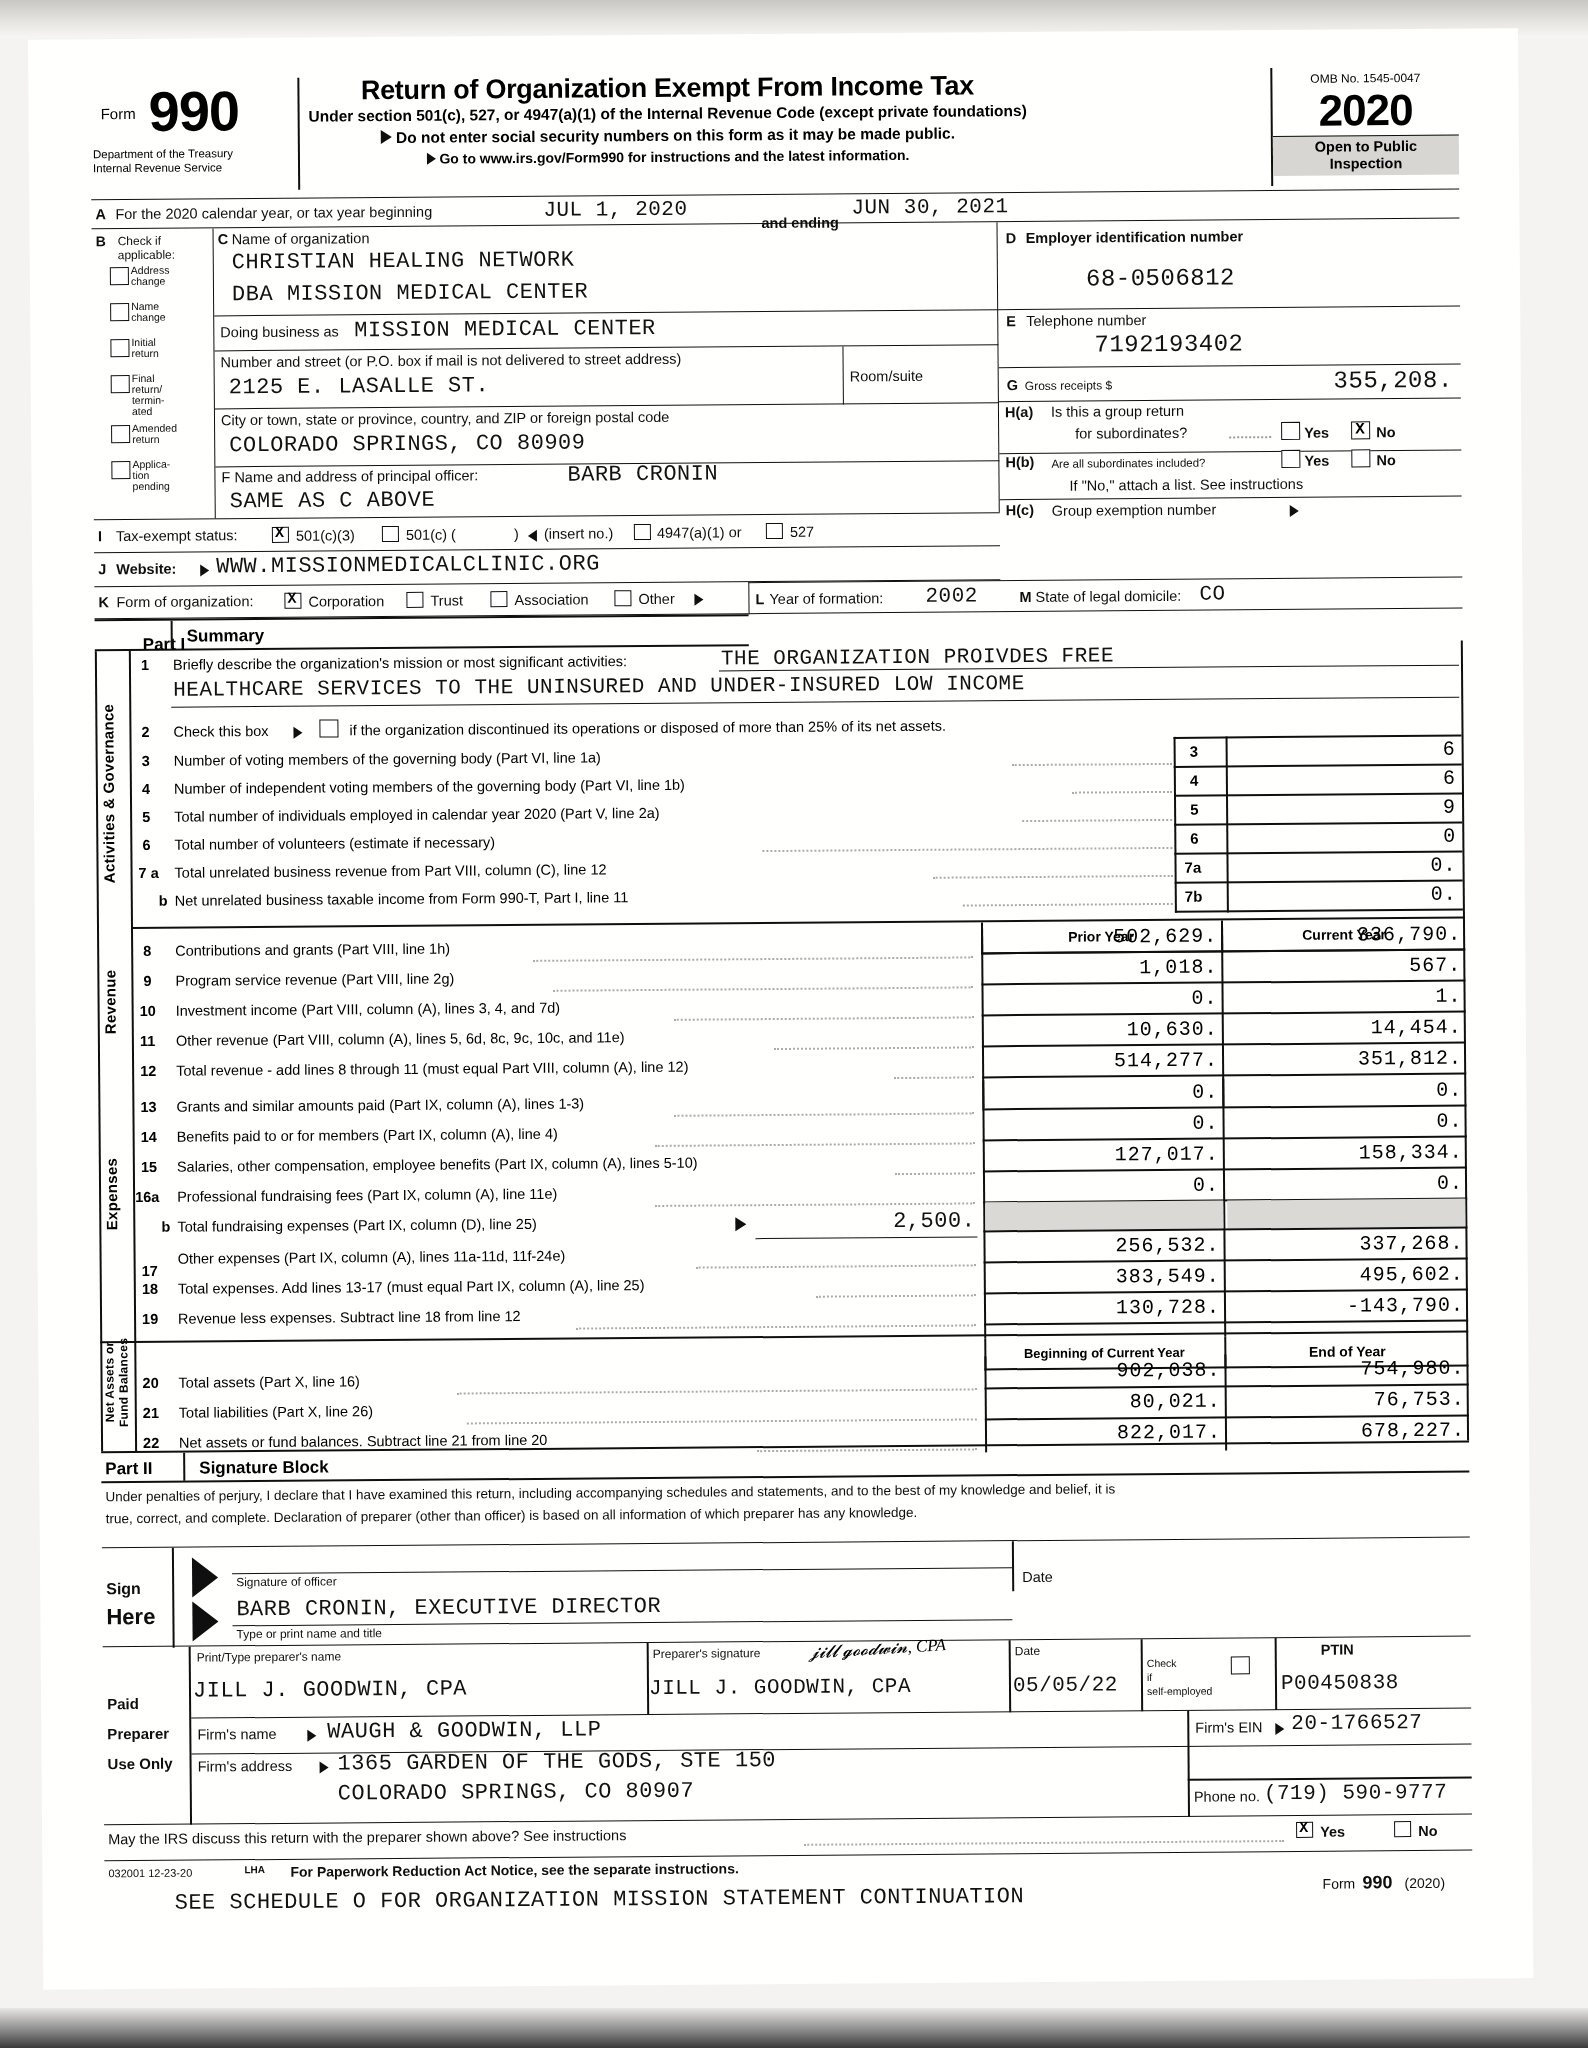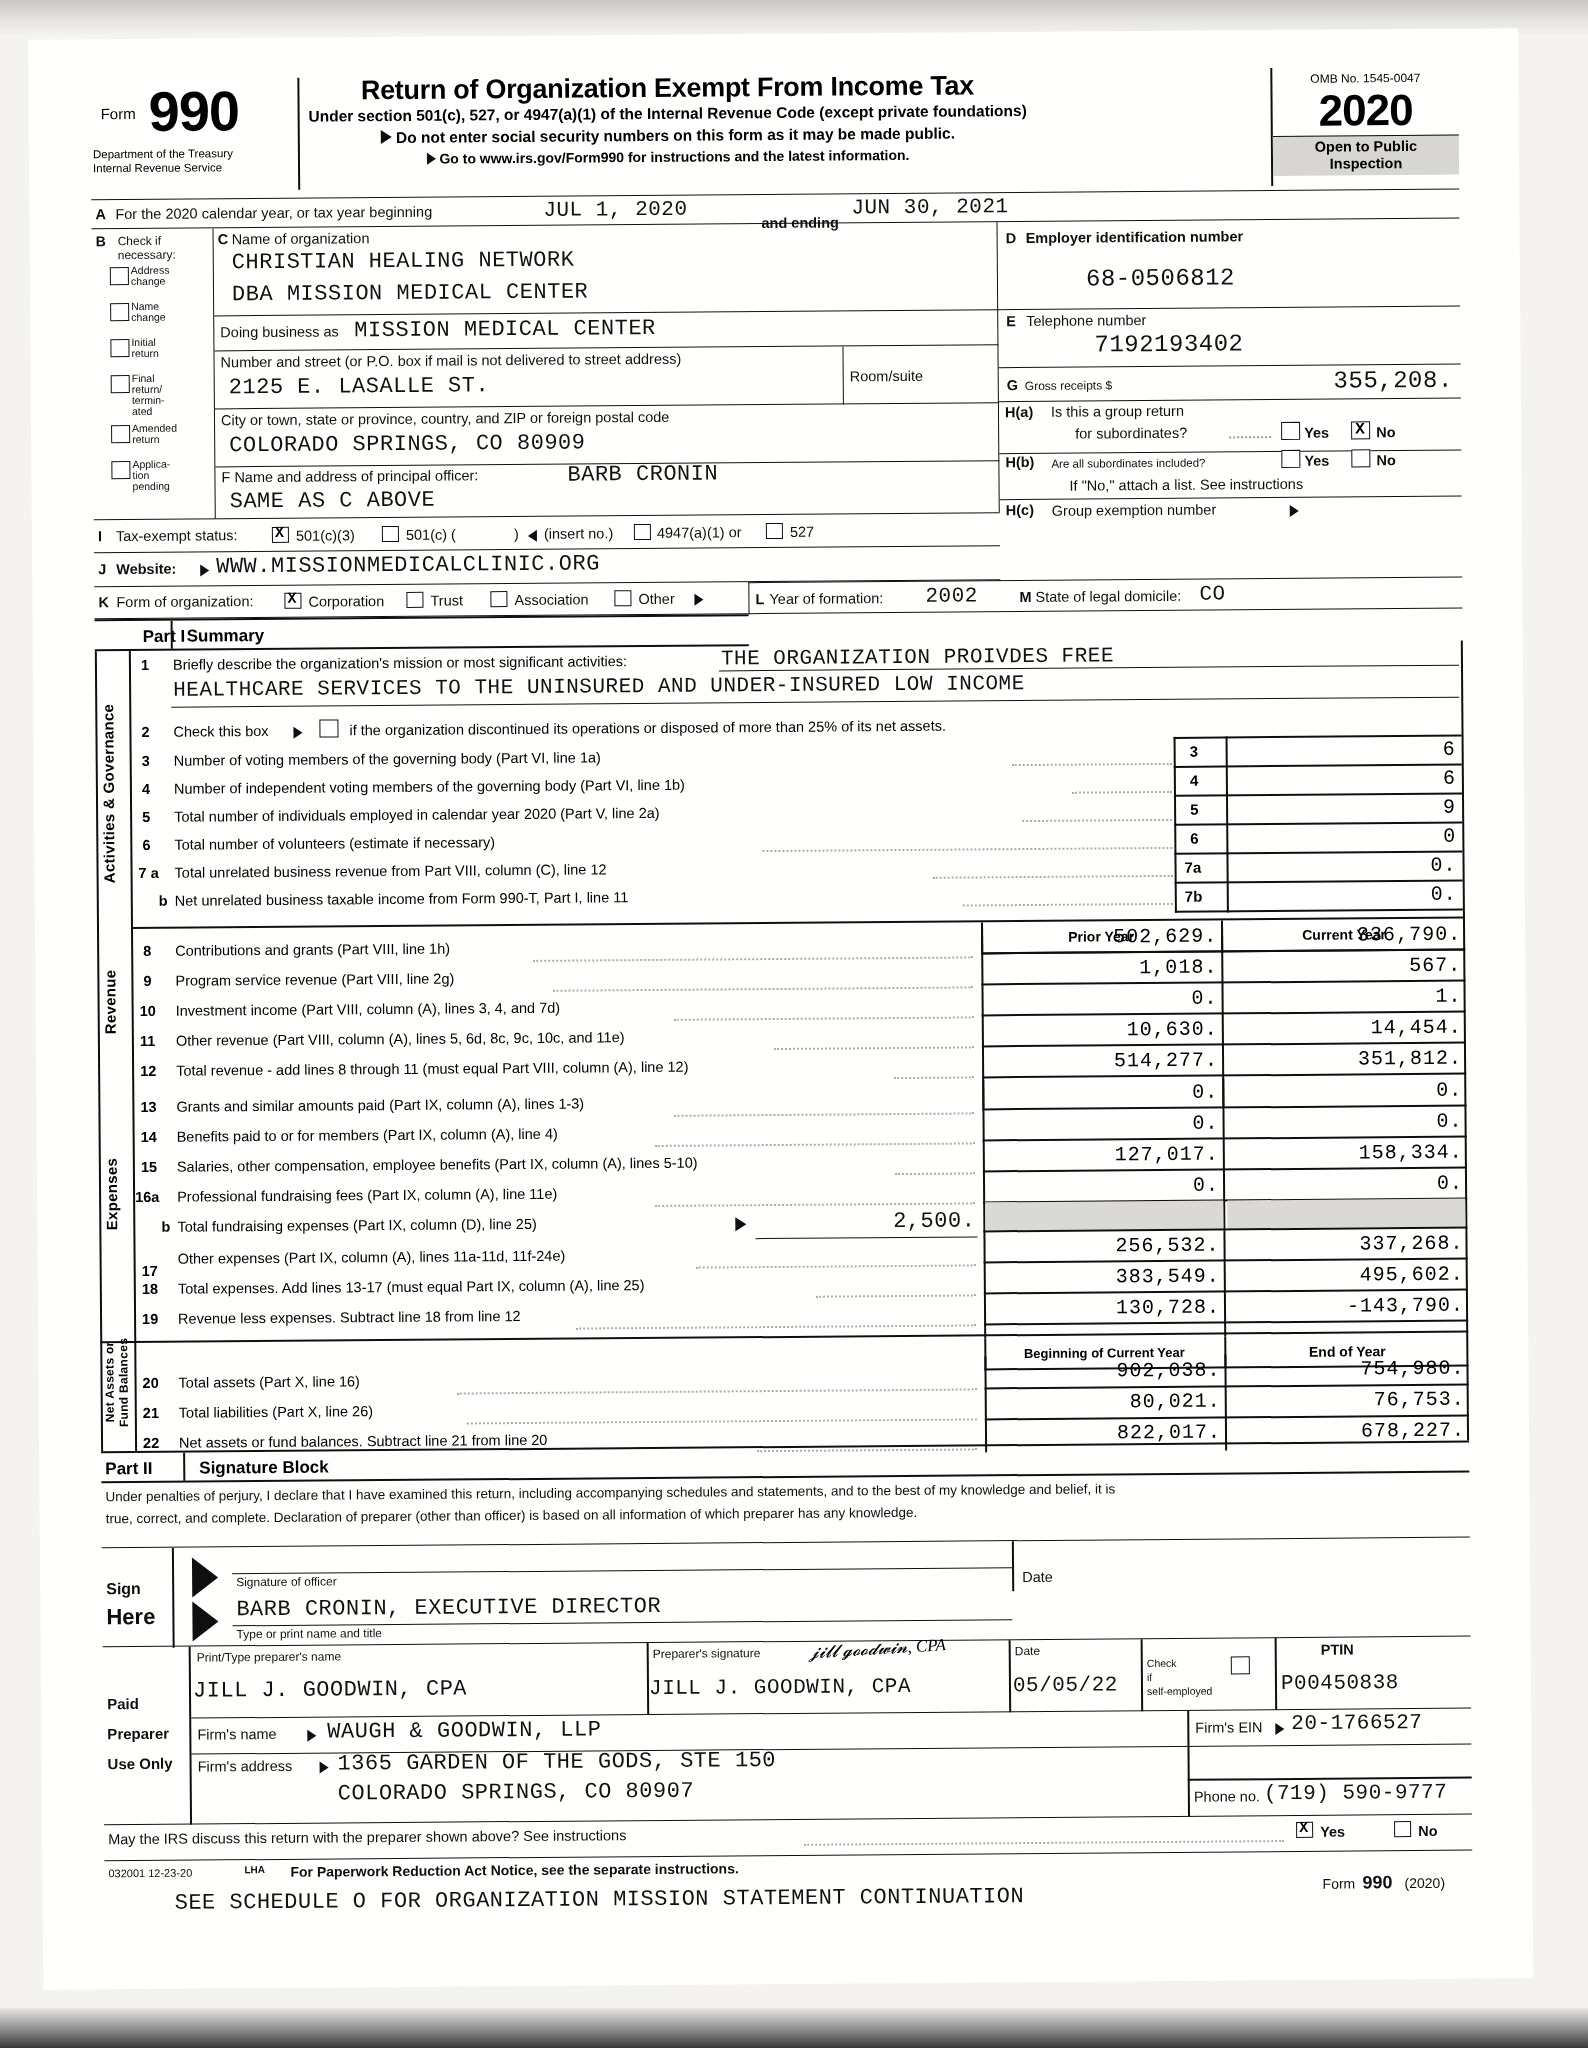--- a/index.html
+++ b/index.html
@@ -123,21 +123,21 @@
     <span class="lbl b" style="position:absolute;left:4px;top:6px;">A</span>
     <span class="lbl" style="position:absolute;left:24px;top:6px;">For the 2020 calendar year, or tax year beginning</span>
     <span class="typed" style="position:absolute;left:452px;top:2px;font-size:21px;">JUL 1, 2020</span>
     <span class="lbl b" style="position:absolute;left:670px;top:20px;">and ending</span>
     <span class="typed" style="position:absolute;left:760px;top:2px;font-size:21px;">JUN 30, 2021</span>
   </div>
 
   <div class="bx ln-r" style="left:62px; top:190px; width:122px; height:290px;">
     <span class="lbl b" style="position:absolute;left:4px;top:4px;font-size:14px;">B</span>
     <span class="lbl-s" style="position:absolute;left:26px;top:5px;">Check if</span>
-    <span class="lbl-s" style="position:absolute;left:26px;top:19px;">necessary:</span>
+    <span class="lbl-s" style="position:absolute;left:26px;top:19px;">applicable:</span>
 
     <div style="position:absolute;left:18px;top:38px;">
       <span class="cb"></span>
       <span class="lbl-xs" style="position:absolute;left:21px;top:-2px;width:70px;line-height:11px;">
         <span>Address</span><br>
         <span>change</span>
       </span>
     </div>
     <div style="position:absolute;left:18px;top:74px;">
       <span class="cb"></span>
@@ -298,21 +298,21 @@
   <div class="bx ln-t ln-b ln-l" style="left:716px;top:548px;width:714px;height:32px;">
     <span class="lbl b" style="position:absolute;left:6px;top:8px;">L</span>
     <span class="lbl" style="position:absolute;left:20px;top:8px;">Year of formation:</span>
     <span class="typed" style="position:absolute;left:176px;top:3px;font-size:21px;">2002</span>
     <span class="lbl b" style="position:absolute;left:270px;top:8px;">M</span>
     <span class="lbl" style="position:absolute;left:286px;top:8px;">State of legal domicile:</span>
     <span class="typed" style="position:absolute;left:450px;top:3px;font-size:21px;">CO</span>
   </div>
 
   <div class="bx" style="left:62px;top:580px;width:654px;height:32px;border-top:2.5px solid #111;border-bottom:2.5px solid #111;">
-    <span class="partlabel" style="left:4px;top:6px;padding-left:44px;">Part I</span>
+    <span class="partlabel" style="left:4px;top:14px;padding-left:44px;">Part I</span>
     <span style="position:absolute;left:76px;top:0px;bottom:0;width:2px;background:#111;"></span>
     <span class="partlabel" style="left:92px;top:6px;">Summary</span>
   </div>
 
   <div class="vside" style="left:66px;top:630px;height:248px;width:26px;">Activities &amp; Governance</div>
   <div class="vside" style="left:66px;top:890px;height:146px;width:26px;">Revenue</div>
   <div class="vside" style="left:66px;top:1060px;height:190px;width:26px;">Expenses</div>
   <div class="vside" style="left:64px;top:1278px;height:130px;width:30px;font-size:12px;line-height:14px;white-space:pre-line;">Net Assets or
 Fund Balances</div>
 

